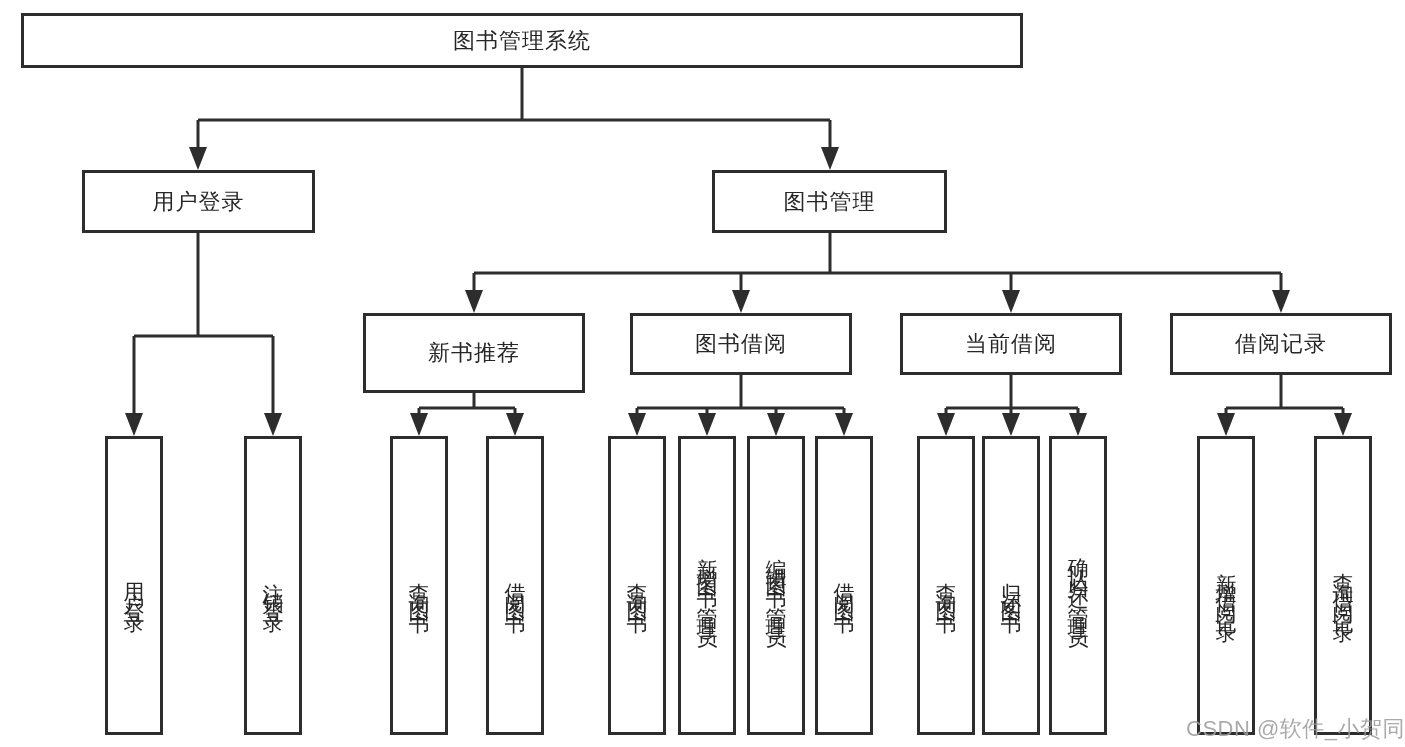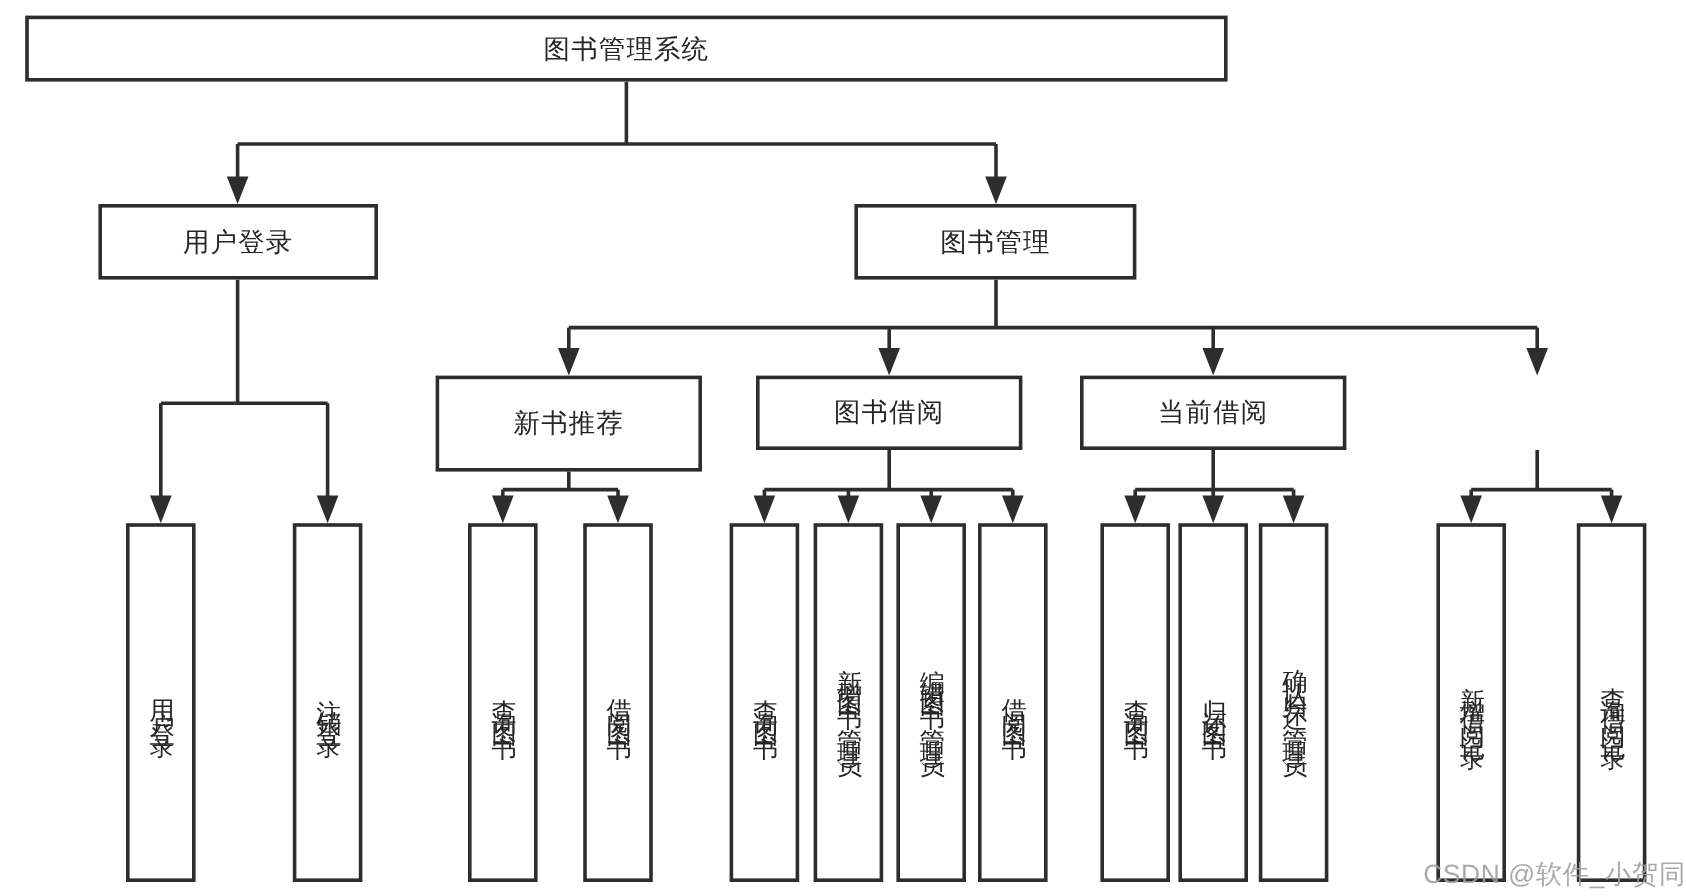--- a/index.html
+++ b/index.html
@@ -141,20 +141,23 @@
 
   <div class="hbox" style="left:363px;top:313px;width:222px;height:80px;">
     <span>新书推荐</span>
   </div>
   <div class="hbox" style="left:630px;top:313px;width:222px;height:62px;">
     <span>图书借阅</span>
   </div>
   <div class="hbox" style="left:900px;top:313px;width:222px;height:62px;">
     <span>当前借阅</span>
   </div>
+  <div class="hbox" style="left:1170px;top:313px;width:222px;height:62px;">
+    <span>借阅记录</span>
+  </div>
 
   <div class="vbox" style="left:105px;top:436px;width:58px;height:299px;">
     <span class="vtext">用户登录</span>
   </div>
   <div class="vbox" style="left:244px;top:436px;width:58px;height:299px;">
     <span class="vtext">注销登录</span>
   </div>
 
   <div class="vbox" style="left:390px;top:436px;width:58px;height:299px;">
     <span class="vtext">查询图书</span>

